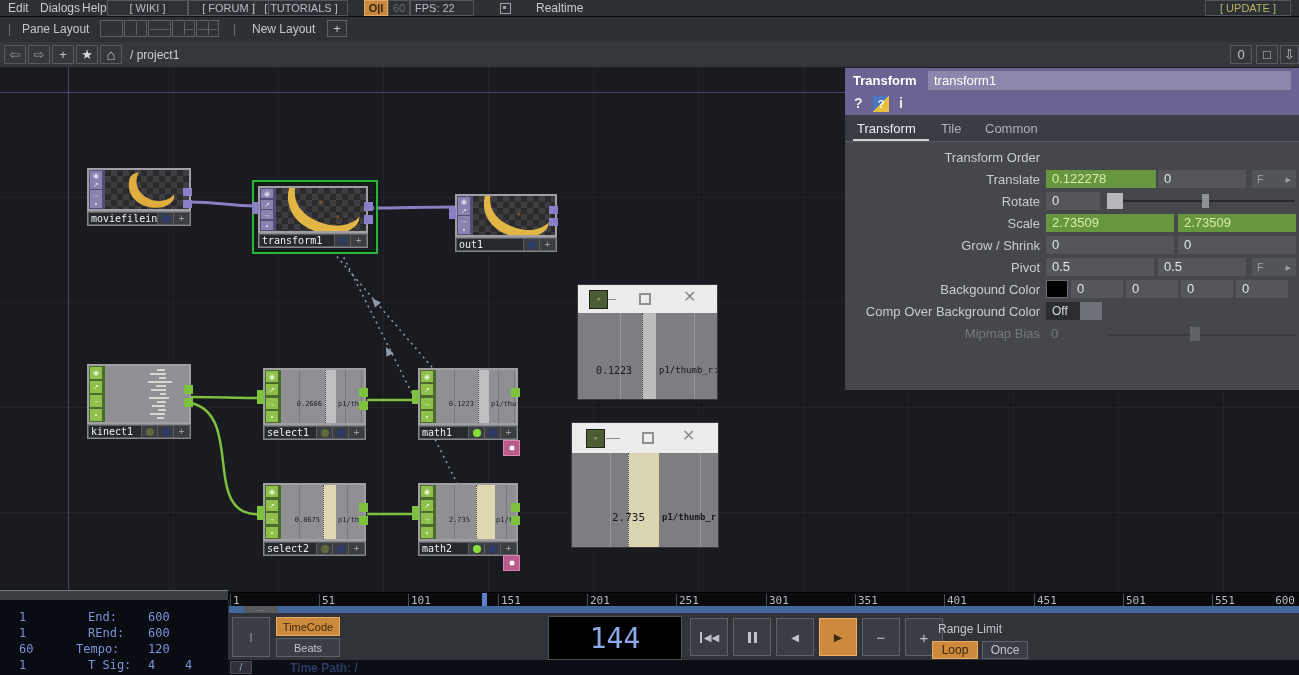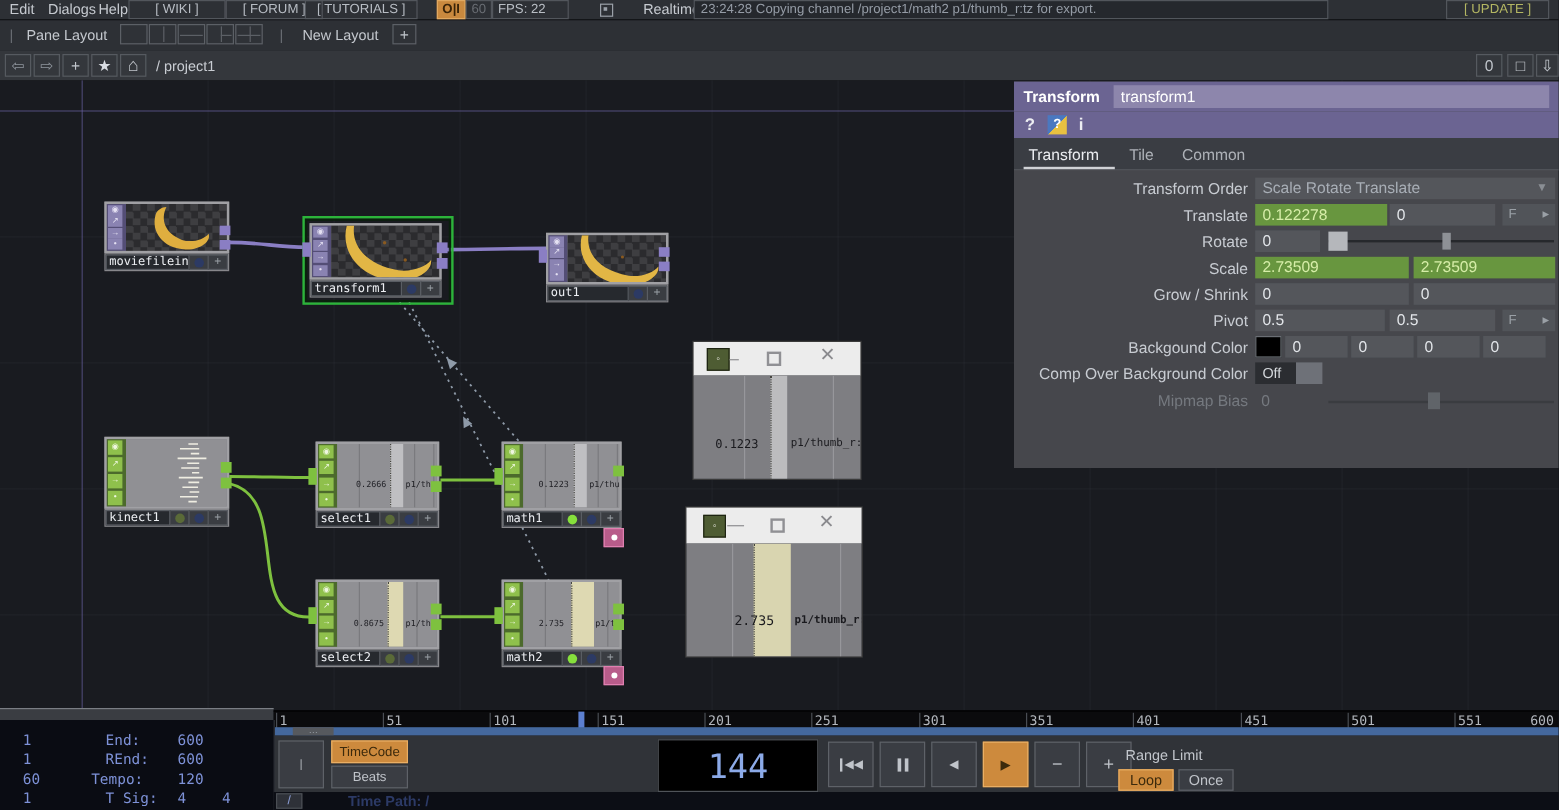--- a/index.html
+++ b/index.html
@@ -95,21 +95,20 @@
     <div class="mbox" style="left:107px;width:79px">[ WIKI ]</div>
     <div class="mbox" style="left:188px;width:79px">[ FORUM ]</div>
     <div class="mbox" style="left:254px;width:92px">[ TUTORIALS ]</div>
     <div class="mbox" style="left:364px;width:22px;background:#c9893e;border-color:#e0a860;color:#3a2408;font-weight:bold">O|I</div>
     <div class="mbox" style="left:388px;width:20px;color:#686c72">60</div>
     <div class="mbox" style="left:410px;width:58px;justify-content:flex-start;padding-left:4px">FPS: 22</div>
     <div class="abs" style="left:500px;top:3px;width:9px;height:9px;border:1px solid #9aa0a8">
       <div class="abs" style="left:2px;top:2px;width:3px;height:3px;background:#9aa0a8"></div>
     </div>
     <span class="mitem" style="left:536px">Realtime</span>
-    <div class="mbox" style="left:578px;width:522px;background:#25282d;justify-content:flex-start;padding-left:5px;color:#959ca6;white-space:nowrap;overflow:hidden">23:24:28 Copying channel /project1/math2 p1/thumb_r:tz for export.</div>
     <div class="mbox" style="left:1205px;width:84px;color:#b4b763">[ UPDATE ]</div>
   </div>
 
   <div class="abs" id="panebar">
     <span class="abs" style="left:8px;top:5px;color:#6a6e74">|</span>
     <span class="abs" style="left:22px;top:5px">Pane Layout</span>
     <div class="laybtn" style="left:100px"></div>
     <div class="laybtn" style="left:124px">
         <div class="vline"></div>
       </div>
@@ -432,24 +431,20 @@
       <span class="icon-right" style="left:436px;font-size:15px">◎</span>
     </div>
     <div class="abs" style="left:0;top:47px;width:454px;height:27px;background:#3a3d43;border-bottom:1px solid #55585e;box-sizing:border-box">
       <span class="ptab" style="left:12px;color:#eceef2">Transform</span>
       <div class="abs" style="left:8px;top:24px;width:76px;height:2px;background:#d0d2d6"></div>
       <span class="ptab" style="left:96px">Tile</span>
       <span class="ptab" style="left:140px">Common</span>
     </div>
 
     <div class="prow-label" style="top:82px">Transform Order</div>
-    <div class="pfield" style="left:201px;top:80px;width:250px;color:#a8aeb6">
-      <span>Scale Rotate Translate</span>
-      <span class="abs" style="right:6px;top:0;color:#8a8e94;font-size:10px">▼</span>
-    </div>
 
     <div class="prow-label" style="top:104px">Translate</div>
     <div class="pfield greenf" style="left:201px;top:102px;width:110px">0.122278</div>
     <div class="pfield" style="left:313px;top:102px;width:88px">0</div>
     <div class="fbtnF" style="left:407px;top:102px;width:44px">
         <span>F</span>
         <span>▸</span>
       </div>
 
     <div class="prow-label" style="top:126px">Rotate</div>

